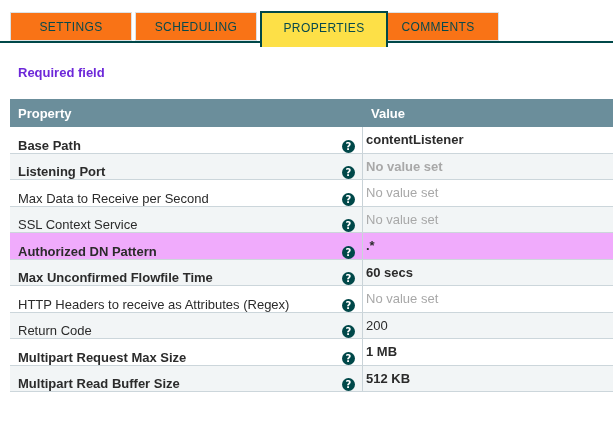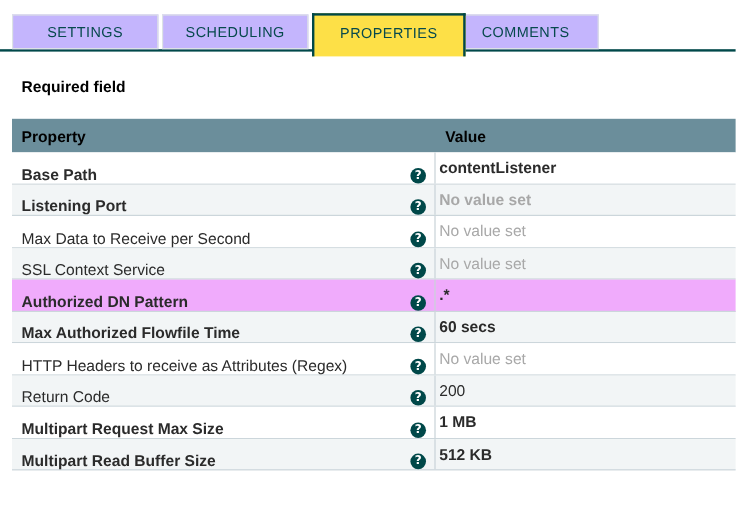--- a/index.html
+++ b/index.html
@@ -13,21 +13,21 @@
   }
 
   
   .tabbar { position:absolute; top:0; left:0; width:613px; height:48px; }
   .tab-baseline {
     position:absolute; top:41px; left:0; width:613px; height:2px;
     background:#004849;
   }
   .tab {
     position:absolute; top:12px; height:29px; width:122px;
-    background:#c4b5fd;
+    background:#f97316;
     border:1px solid #dce2e5;
     box-sizing:border-box;
     color:#07494d;
     font-size:12px;
     display:flex; align-items:center; justify-content:center;
     letter-spacing:0.4px;
     cursor:pointer;
     z-index:1;
   }
   .tab.t1 { left:10px; }
@@ -38,30 +38,30 @@
     background:#fde047;
     border:2px solid #004849;
     border-bottom:none;
     z-index:3;
     padding-bottom:5px;
   }
 
   
   .required-note {
     position:absolute; top:65px; left:18px;
-    font-size:13px; font-weight:bold; color:#000000;
+    font-size:13px; font-weight:bold; color:#6d28d9;
   }
 
   
   .ptable {
     position:absolute; top:99px; left:10px; width:603px;
   }
   .thead {
     height:28px; background:#6b8e9b;
-    color:#000000; font-size:13px; font-weight:bold;
+    color:#ffffff; font-size:13px; font-weight:bold;
     display:flex; align-items:center;
   }
   .thead .h-prop { width:352px; padding-left:8px; box-sizing:border-box; }
   .thead .h-val  { flex:1; padding-left:9px; }
 
   .row {
     display:flex; align-items:stretch;
     height:26.5px; box-sizing:border-box;
     border-bottom:1px solid #ccd6db;
     font-size:13px; color:#2b2b2b;
@@ -153,21 +153,21 @@
   <div class="row highlight required">
     <div class="cell-prop">
       <span class="prop-label">Authorized DN Pattern</span>
       <span class="help-icon">?</span>
     </div>
     <div class="cell-value">.*</div>
   </div>
 
   <div class="row alt required">
     <div class="cell-prop">
-      <span class="prop-label">Max Authorized Flowfile Time</span>
+      <span class="prop-label">Max Unconfirmed Flowfile Time</span>
       <span class="help-icon">?</span>
     </div>
     <div class="cell-value">60 secs</div>
   </div>
 
   <div class="row">
     <div class="cell-prop">
       <span class="prop-label">HTTP Headers to receive as Attributes (Regex)</span>
       <span class="help-icon">?</span>
     </div>

